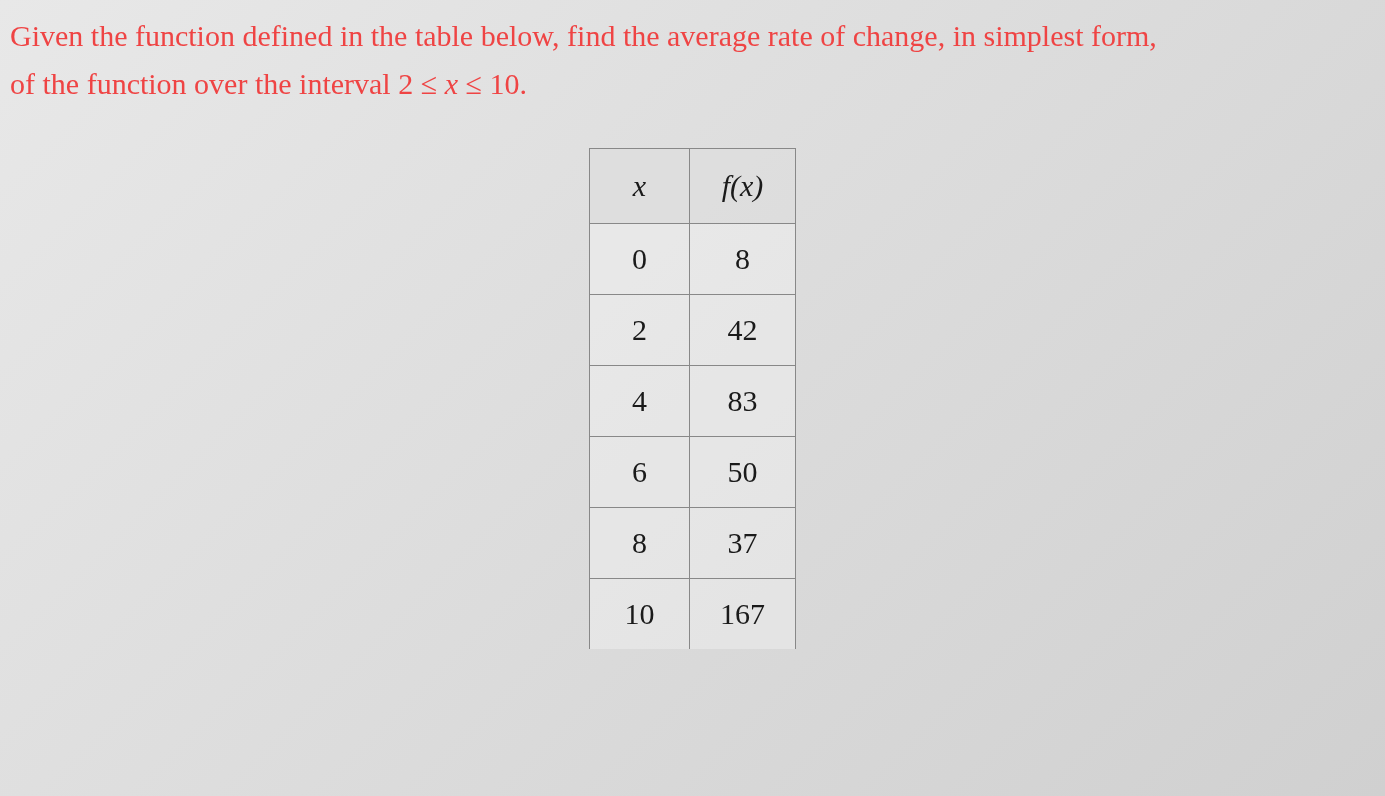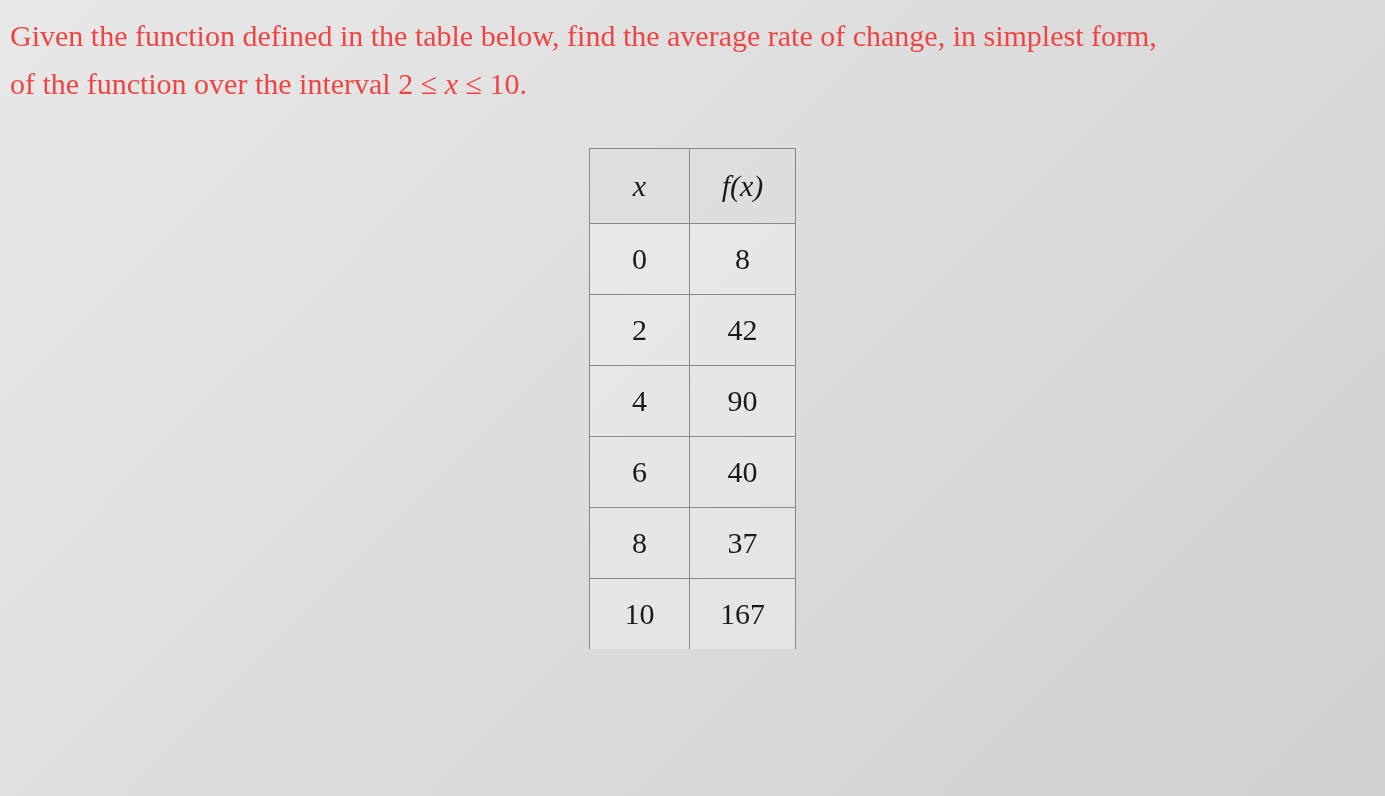--- a/index.html
+++ b/index.html
@@ -91,25 +91,25 @@
           <tr>
             <td>0</td>
             <td>8</td>
           </tr>
           <tr>
             <td>2</td>
             <td>42</td>
           </tr>
           <tr>
             <td>4</td>
-            <td>90</td>
+            <td>83</td>
           </tr>
           <tr>
             <td>6</td>
-            <td>40</td>
+            <td>50</td>
           </tr>
           <tr>
             <td>8</td>
             <td>37</td>
           </tr>
           <tr>
             <td>10</td>
             <td>167</td>
           </tr>
         </tbody>

